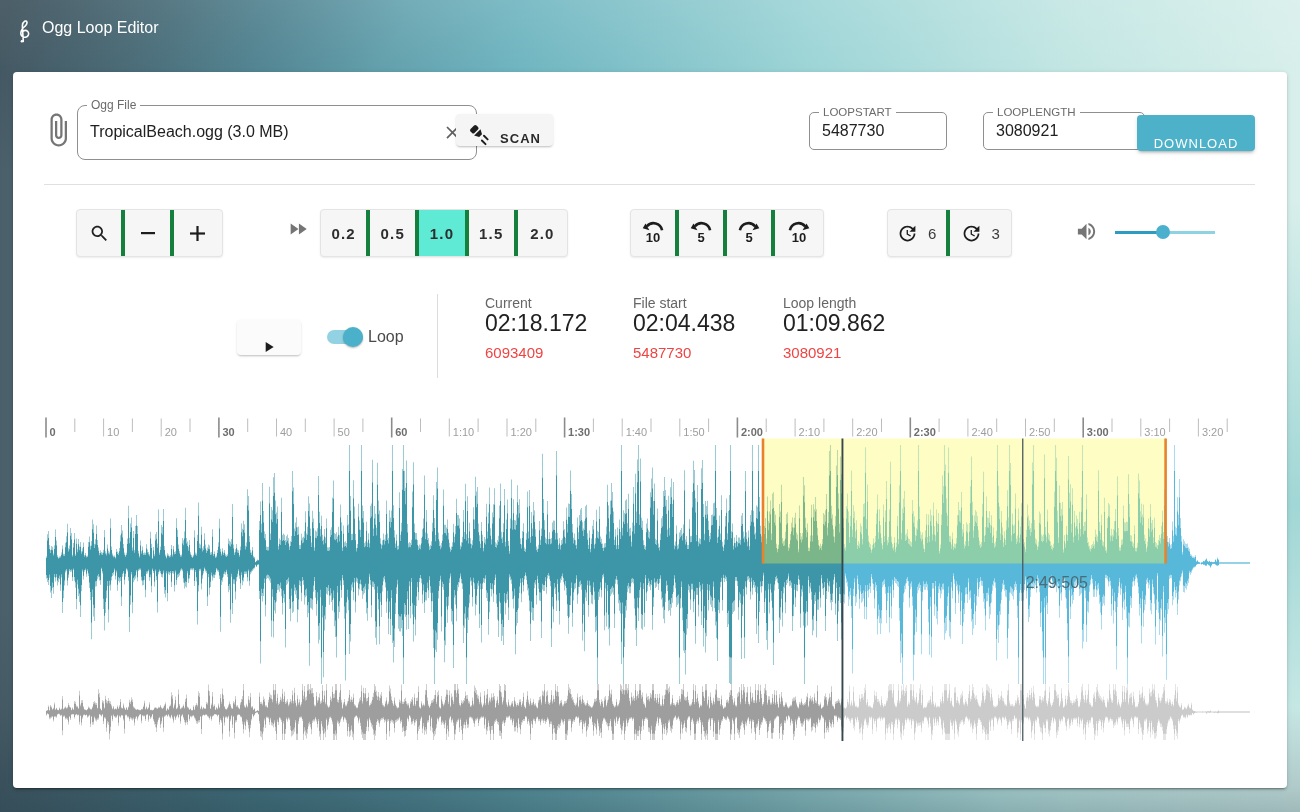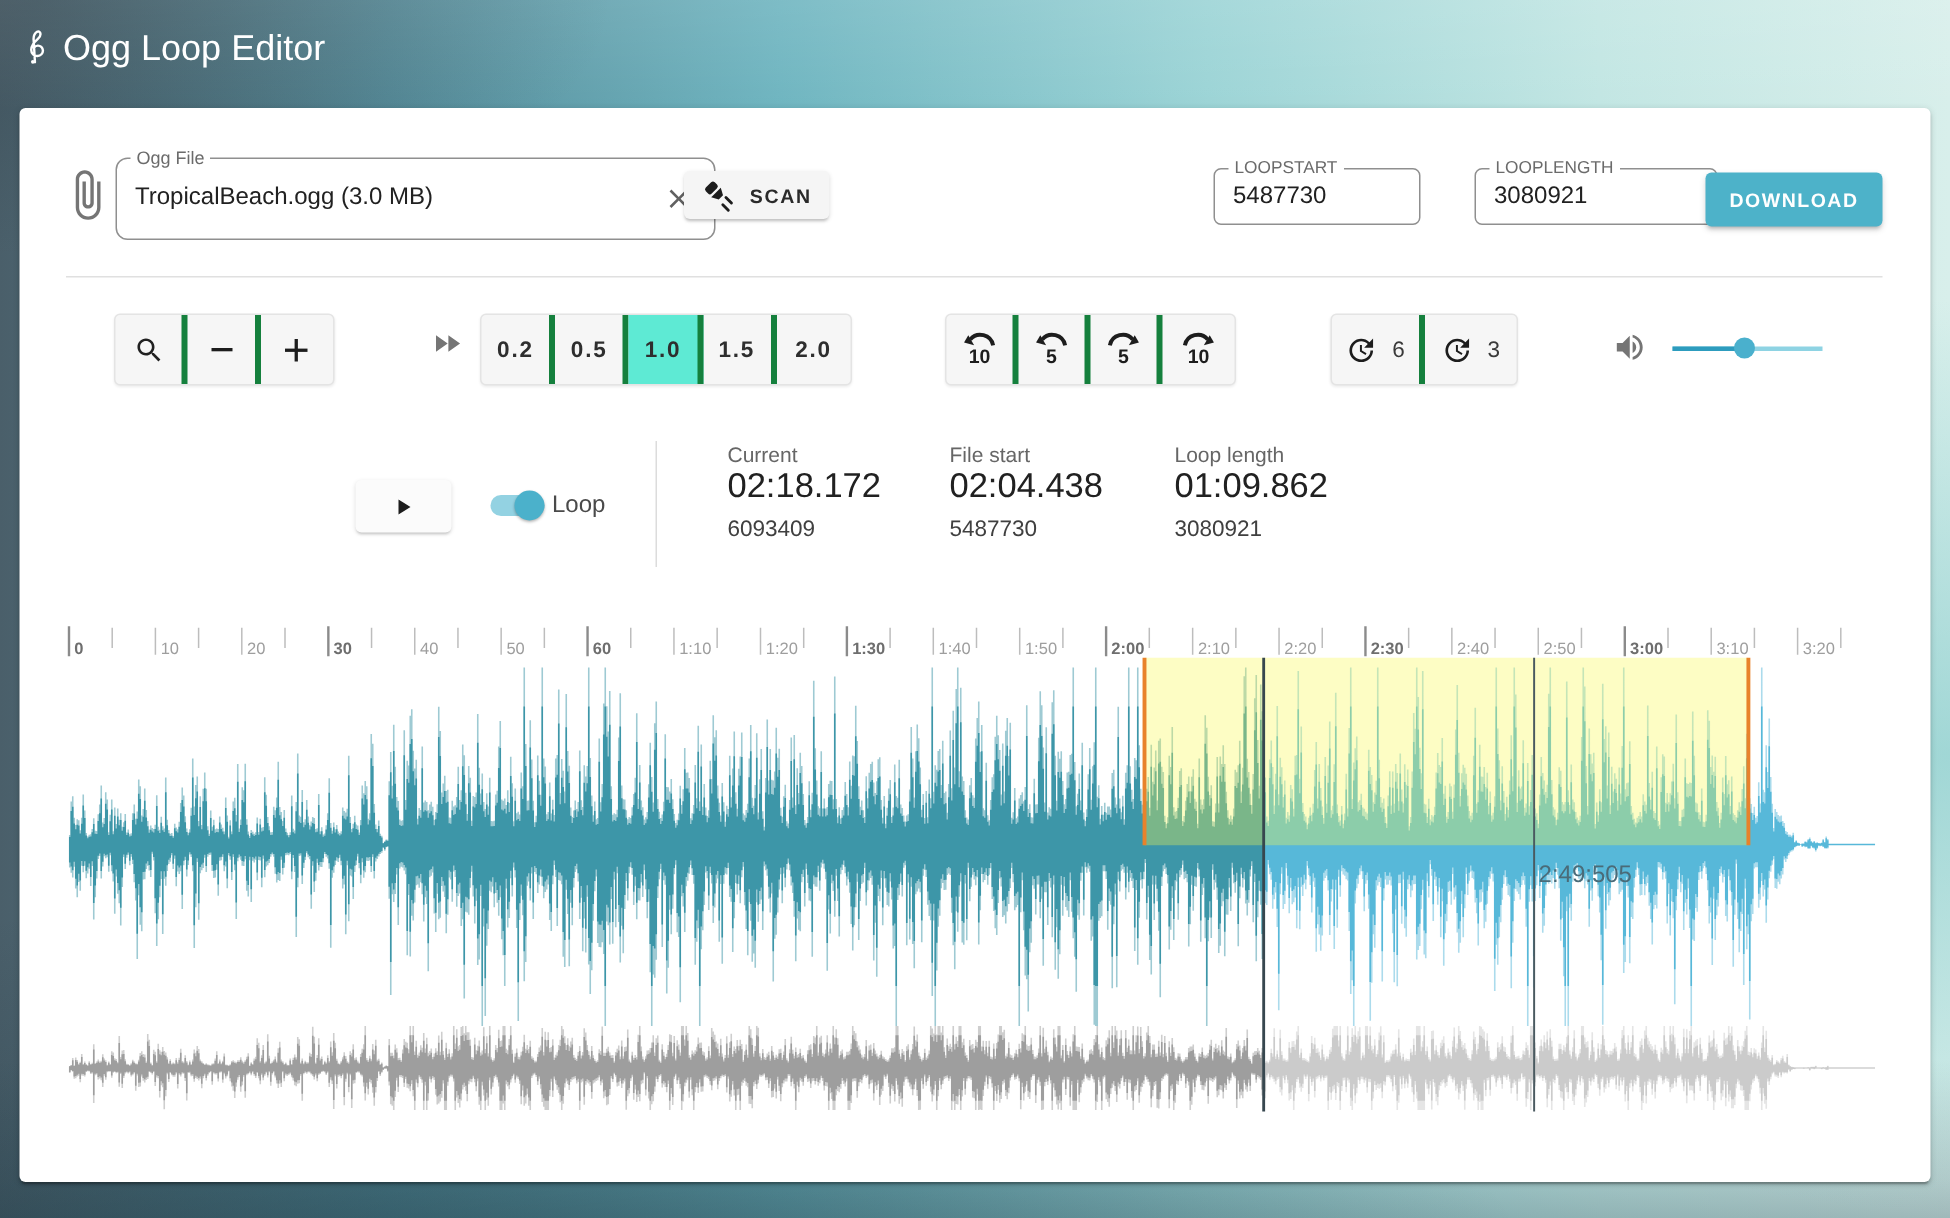--- a/index.html
+++ b/index.html
@@ -8,35 +8,35 @@
  linear-gradient(0deg, rgba(28,60,72,0.30) 0%, rgba(28,60,72,0.20) 3%, rgba(28,60,72,0) 13%),
  radial-gradient(70% 50% at 25% 110%, rgba(20,40,50,0.40) 0%, rgba(20,40,50,0) 78%),
  radial-gradient(45% 48% at 100% 62%, rgba(115,195,196,0.55) 0%, rgba(115,195,196,0) 78%),
  linear-gradient(90deg, #4a5f6a 0%, #568c9a 20%, #6fb5c0 40%, #9cd4d6 62%, #c2e6e3 82%, #d8efeb 100%);}
 .abs {position:absolute}
 .card {position:absolute;left:13px;top:72px;width:1274px;height:716px;background:#fff;border-radius:4px;
  box-shadow:0 3px 1px -2px rgba(0,0,0,.2),0 2px 2px 0 rgba(0,0,0,.14),0 1px 5px 0 rgba(0,0,0,.12)}
 .field {position:absolute;border:1px solid #8f8f8f;border-radius:5px}
 .flabel {position:absolute;top:-7px;left:9px;background:#fff;padding:0 4px;font-size:12px;color:#6b6b6b;line-height:13px}
 .btn {position:absolute;background:#f5f5f5;border-radius:4px;box-shadow:0 2px 2px -1px rgba(0,0,0,.18),0 1px 3px 0 rgba(0,0,0,.1);
- display:flex;align-items:center;justify-content:center}
+ display:flex;align-items:flex-end;justify-content:center}
 .grp {position:absolute;display:flex;background:#f6f6f6;border-radius:4px;border:1px solid #e4e4e4;
  box-shadow:0 1px 2px rgba(0,0,0,.08)}
 .grp > div {display:flex;align-items:center;justify-content:center;border-right:4px solid #15803d}
 .grp > div:last-child {border-right:none}
 .stat {position:absolute;width:148px}
 .stat .l1 {font-size:14px;color:#666;line-height:14px}
 .stat .l2 {font-size:23px;color:#212121;}
-.stat .l3 {font-size:15px;color:#404040;margin-top:7px}
+.stat .l3 {font-size:15px;color:#ef4444;margin-top:7px}
 </style></head><body>
 <div class="abs" style="left:18px;top:20px"><svg width="12" height="23" viewBox="0 0 12 23" fill="none" stroke="#fff" stroke-width="1.6" stroke-linecap="round">
       <circle cx="3.9" cy="21.2" r="1.25" fill="#fff" stroke="none"></circle>
       <path d="M5.3 21.5 4.4 6.2C4.3 4.2 5.2 2.2 6.7 1.2c.9-.5 1.9-.1 2.2.9.3 1.3-.3 2.6-1.5 3.7C6.2 6.9 5 7.9 4.2 9.2c-.7 1.1-1.4 2.4-1.4 4 0 2.4 1.9 4.2 4.2 4.1 2.2-.1 3.7-1.7 3.6-3.7-.1-1.9-1.6-3.3-3.4-3.2-1 .05-1.8.5-2.3 1.2"></path>
     </svg></div>
-<div class="abs" style="left:42px;top:19px;font-size:24px;color:#fff">Ogg Loop Editor</div>
+<div class="abs" style="left:42px;top:19px;font-size:16px;color:#fff">Ogg Loop Editor</div>
 <div class="card">
 
   <div class="abs" style="left:27px;top:40px"><svg width="36" height="36" viewBox="0 0 24 24" fill="#757575">
         <path d="M16.5 6v11.5c0 2.21-1.79 4-4 4s-4-1.79-4-4V5c0-1.38 1.12-2.5 2.5-2.5s2.5 1.12 2.5 2.5v10.5c0 .55-.45 1-1 1s-1-.45-1-1V6H10v9.5c0 1.38 1.12 2.5 2.5 2.5s2.5-1.12 2.5-2.5V5c0-2.21-1.79-4-4-4S7 2.79 7 5v12.5c0 3.04 2.46 5.5 5.5 5.5s5.5-2.46 5.5-5.5V6h-1.5z"></path>
       </svg></div>
   <div class="field" style="left:64px;top:33px;width:400px;height:55px;border-radius:8px">
     <div class="flabel">Ogg File</div>
     <div class="abs" style="left:12px;top:17px;font-size:16px;color:#212121">TropicalBeach.ogg (3.0 MB)</div>
     <div class="abs" style="right:13px;top:16px"><svg width="21" height="21" viewBox="0 0 24 24" fill="#616161">
           <path d="M19 6.41 17.59 5 12 10.59 6.41 5 5 6.41 10.59 12 5 17.59 6.41 19 12 13.41 17.59 19 19 17.59 13.41 12z"></path>
@@ -55,21 +55,21 @@
     </div>
   <div class="field" style="left:796px;top:40px;width:138px;height:38px">
     <div class="flabel" style="font-size:11.5px">LOOPSTART</div>
     <div class="abs" style="left:12px;top:9px;font-size:16px;color:#212121">5487730</div>
   </div>
   <div class="field" style="left:970px;top:40px;width:162px;height:38px">
     <div class="flabel" style="font-size:11.5px">LOOPLENGTH</div>
     <div class="abs" style="left:12px;top:9px;font-size:16px;color:#212121">3080921</div>
   </div>
   <div class="btn" style="left:1124px;top:43px;width:118px;height:36px;background:#4DB2C9;box-shadow:0 3px 3px -2px rgba(0,0,0,.25),0 2px 4px 0 rgba(0,0,0,.12)">
-    <span style="font-size:13px;font-weight:700;letter-spacing:1px;color:#fff">DOWNLOAD</span>
+    <span style="font-size:13px;font-weight:400;letter-spacing:1px;color:#fff">DOWNLOAD</span>
     </div>
   <div class="abs" style="left:31px;top:112px;width:1211px;height:1px;background:#e0e0e0"></div>
 
   <div class="grp" style="left:63px;top:137px;width:147px;height:48px">
     <div style="width:49px">
         <svg width="21" height="21" viewBox="0 0 24 24" fill="#212121">
           <path d="M15.5 14h-.79l-.28-.27C15.41 12.59 16 11.11 16 9.5 16 5.91 13.09 3 9.5 3S3 5.91 3 9.5 5.91 16 9.5 16c1.61 0 3.09-.59 4.23-1.57l.27.28v.79l5 4.99L20.49 19l-4.99-5zm-6 0C7.01 14 5 11.99 5 9.5S7.01 5 9.5 5 14 7.01 14 9.5 11.99 14 9.5 14z"></path>
         </svg>
       </div>
     <div style="width:49px">

